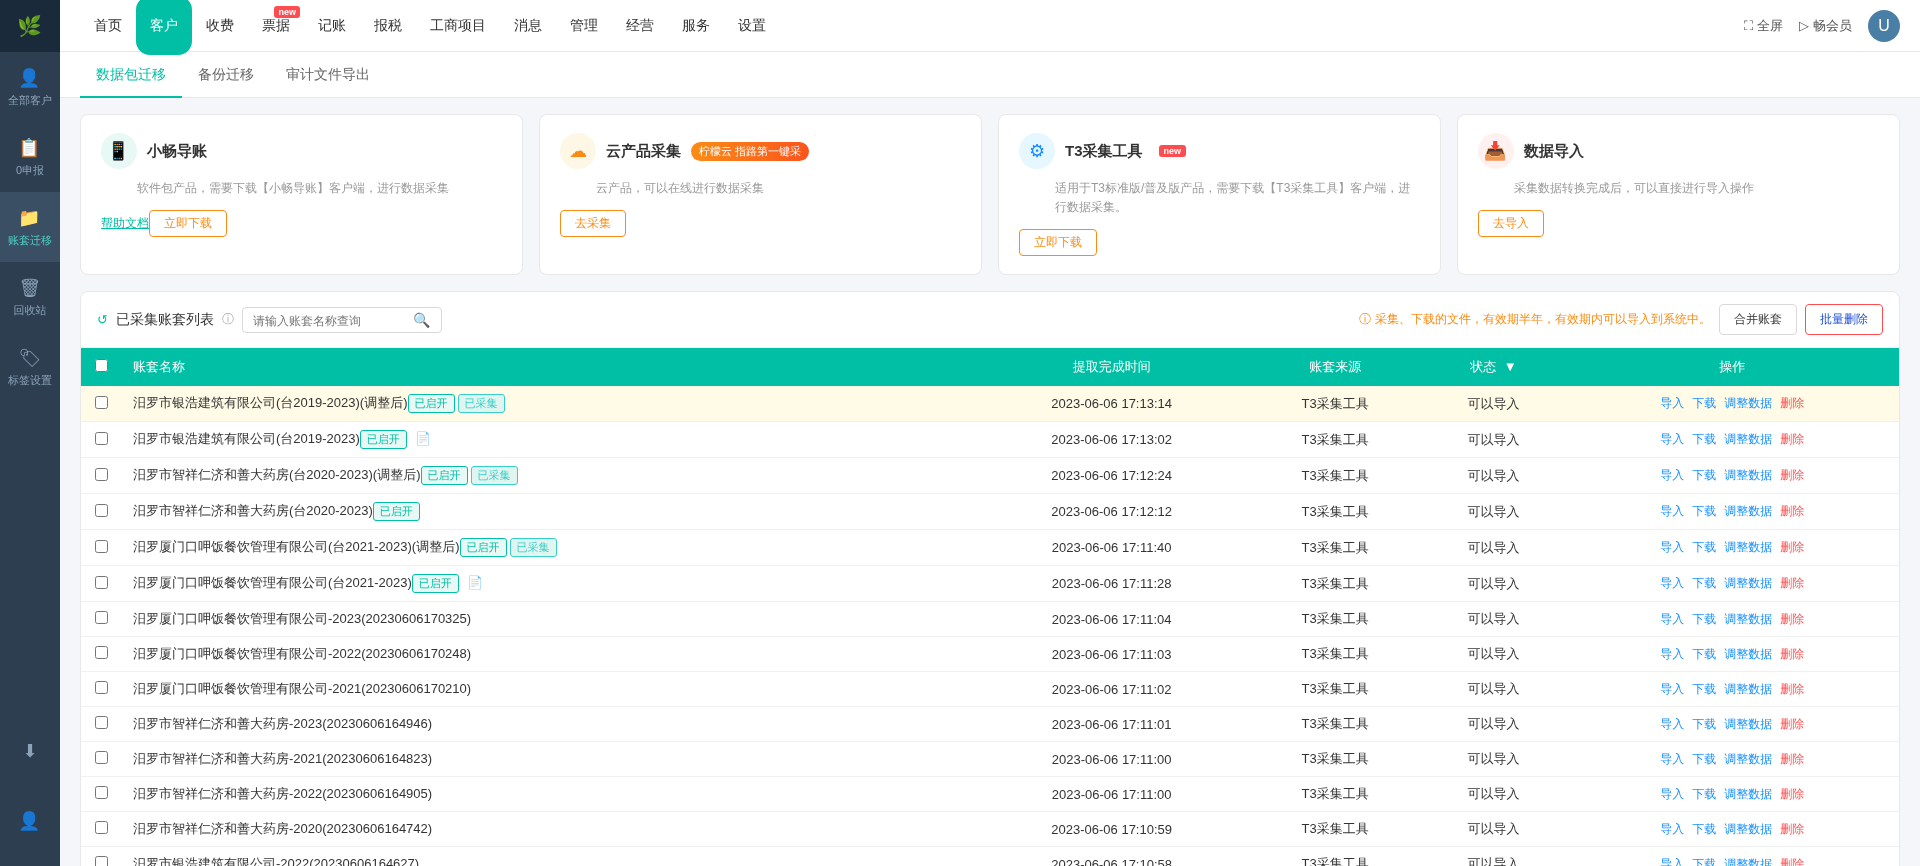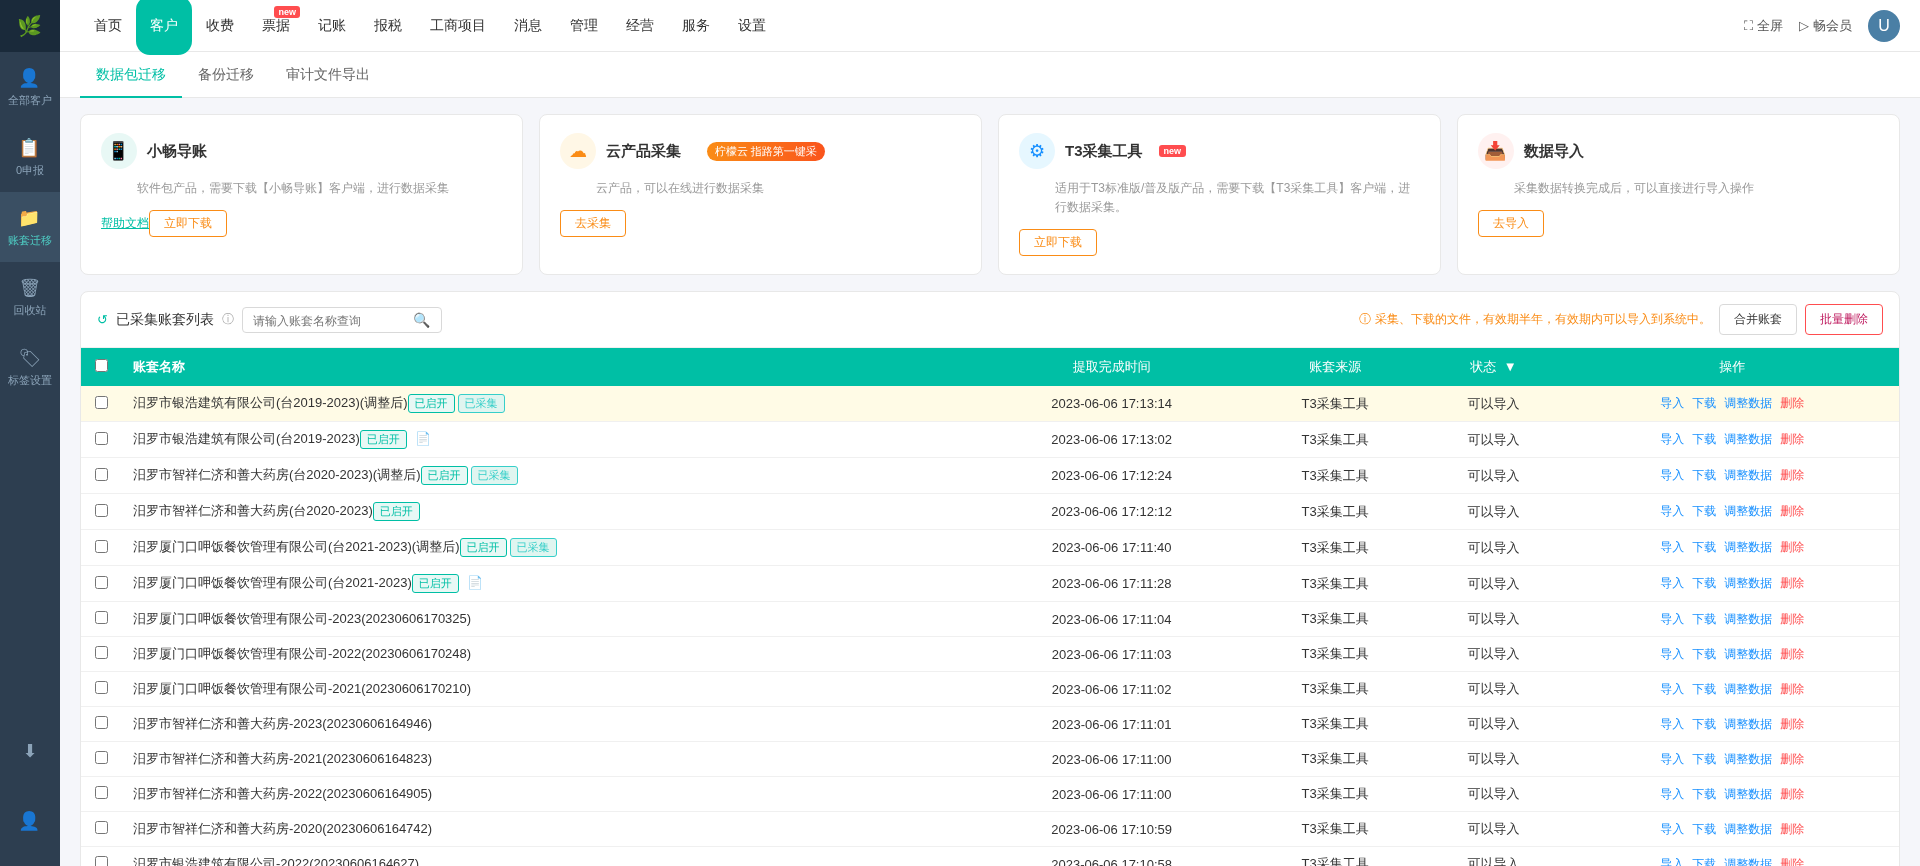--- a/index.html
+++ b/index.html
@@ -197,22 +197,21 @@
       font-weight: bold;
       margin-left: 6px;
       vertical-align: middle;
     }
     .card-badge-orange {
       background: #fa8c16;
       color: #fff;
       font-size: 10px;
       padding: 2px 8px;
       border-radius: 3px;
-      margin-left: 16px;
-      font-family: Liberation Serif, serif;
+      margin-left: 0;
     }
     .card-desc { font-size: 12px; color: #999; line-height: 1.6; margin-bottom: 12px; margin-left: 36px; }
     .card-actions { display: flex; align-items: center; }
     .btn-link { color: #00bfa5; font-size: 12px; cursor: pointer; text-decoration: underline; }
     .btn-outline {
       border: 1px solid #fa8c16;
       color: #fa8c16;
       background: #fff;
       border-radius: 4px;
       padding: 4px 14px;
@@ -275,40 +274,40 @@
       background: #fff;
       color: #333;
       border: 1px solid #d9d9d9;
       border-radius: 4px;
       padding: 6px 14px;
       font-size: 12px;
       cursor: pointer;
     }
     .btn-danger-outline {
       background: #fff;
-      color: #be185d;
+      color: #1d4ed8;
       border: 1px solid #ff4d4f;
       border-radius: 4px;
       padding: 6px 14px;
       font-size: 12px;
       cursor: pointer;
     }
 
     
     .data-table { width: 100%; border-collapse: collapse; }
     .data-table th {
       background: #00bfa5;
       color: #fff;
       padding: 10px 12px;
       text-align: center;
       font-weight: 500;
       font-size: 13px;
       white-space: nowrap;
     }
-    .data-table th.left { text-align: left; font-weight: bold; }
+    .data-table th.left { text-align: left; }
     .data-table td {
       padding: 8px 12px;
       border-bottom: 1px solid #f0f0f0;
       color: #333;
       font-size: 13px;
       text-align: center;
       white-space: nowrap;
     }
     .data-table td.left { text-align: left; }
     .data-table tr.highlighted td { background: #fffbe6; }

